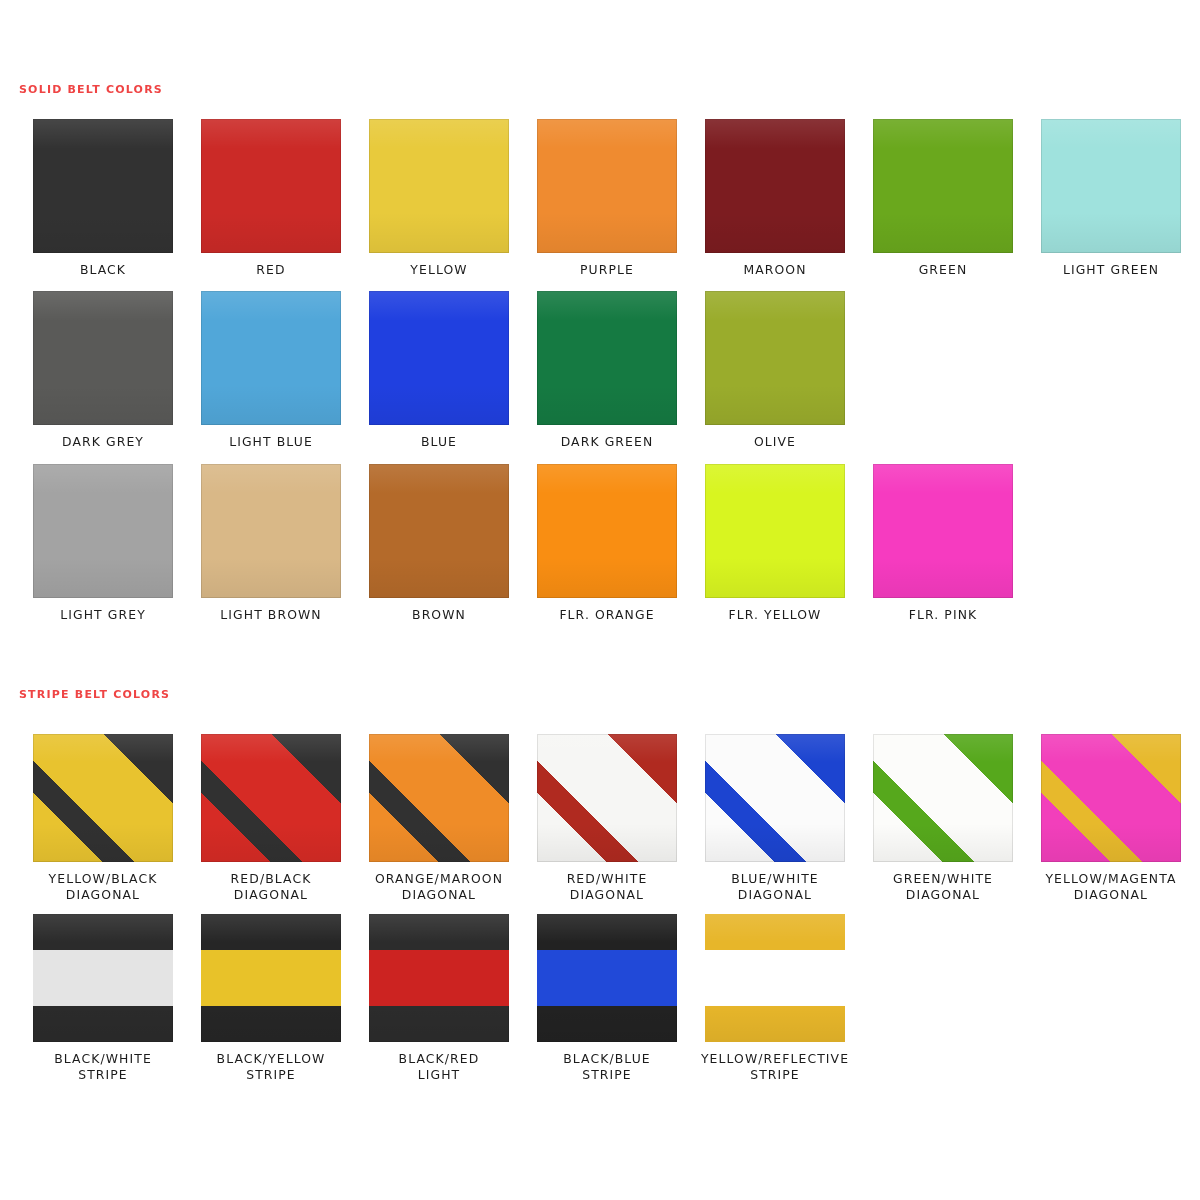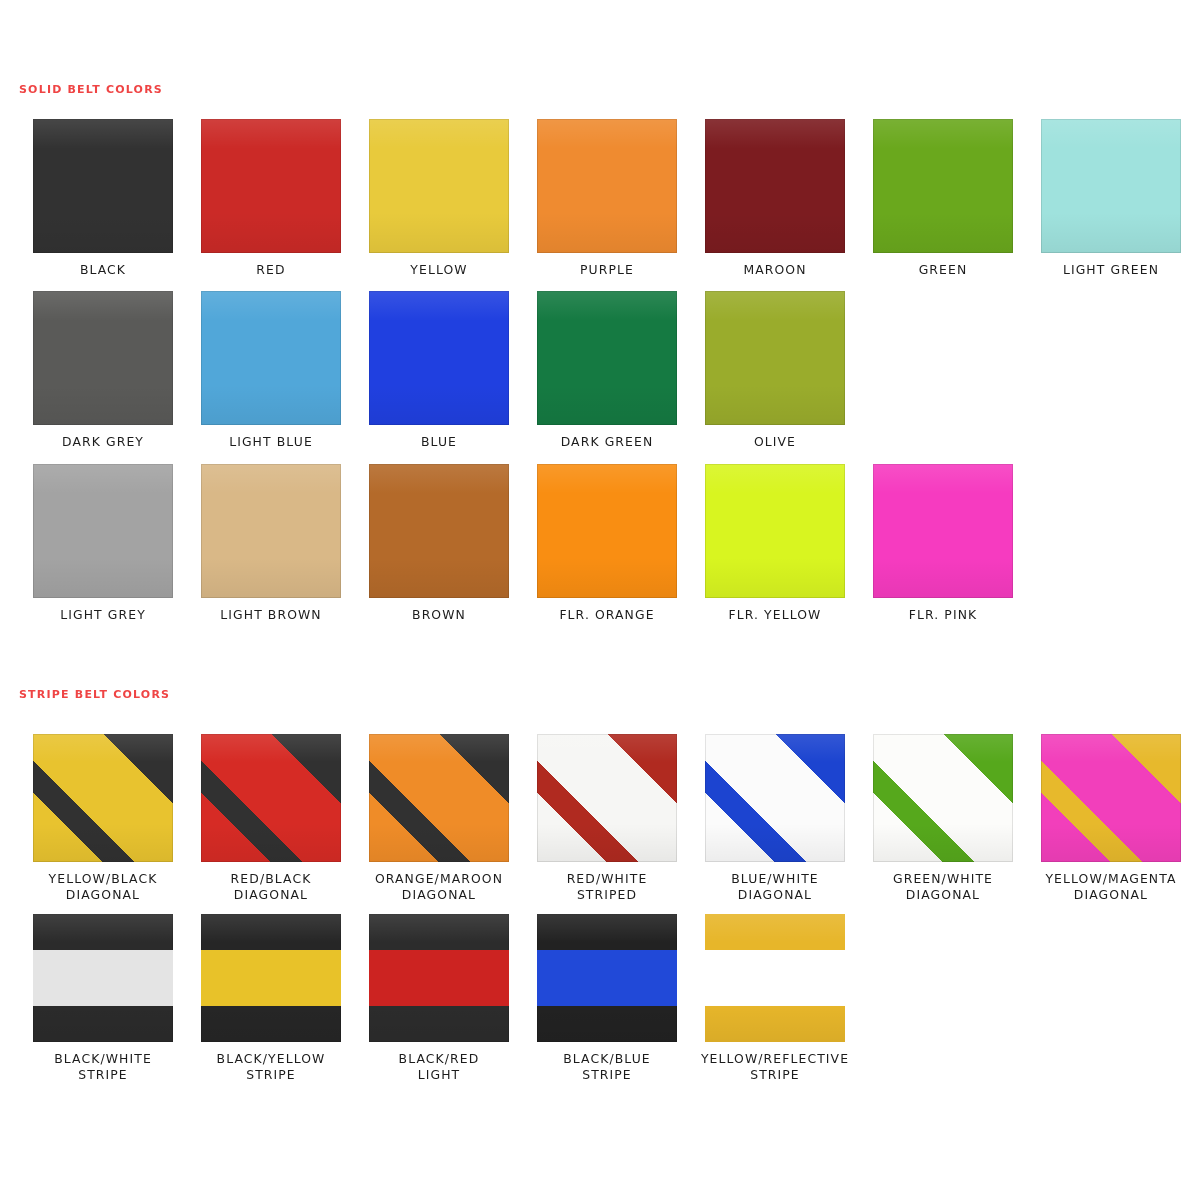--- a/index.html
+++ b/index.html
@@ -240,21 +240,21 @@
             <div class="sheen"></div>
           </div>
           <div class="label">ORANGE/MAROON
 DIAGONAL</div>
         </div>
         <div class="cell">
           <div class="swatch striped-sw" style="background: linear-gradient(45deg, rgb(246, 246, 244) 0px, rgb(246, 246, 244) 26%, rgb(176, 42, 32) 26%, rgb(176, 42, 32) 38%, rgb(246, 246, 244) 38%, rgb(246, 246, 244) 74%, rgb(176, 42, 32) 74%, rgb(176, 42, 32) 100%);">
             <div class="sheen"></div>
           </div>
           <div class="label">RED/WHITE
-STRIPED</div>
+DIAGONAL</div>
         </div>
         <div class="cell">
           <div class="swatch striped-sw" style="background: linear-gradient(45deg, rgb(251, 251, 251) 0px, rgb(251, 251, 251) 26%, rgb(28, 68, 208) 26%, rgb(28, 68, 208) 38%, rgb(251, 251, 251) 38%, rgb(251, 251, 251) 74%, rgb(28, 68, 208) 74%, rgb(28, 68, 208) 100%);">
             <div class="sheen"></div>
           </div>
           <div class="label">BLUE/WHITE
 DIAGONAL</div>
         </div>
         <div class="cell">
           <div class="swatch striped-sw" style="background: linear-gradient(45deg, rgb(252, 252, 250) 0px, rgb(252, 252, 250) 26%, rgb(86, 168, 28) 26%, rgb(86, 168, 28) 38%, rgb(252, 252, 250) 38%, rgb(252, 252, 250) 74%, rgb(86, 168, 28) 74%, rgb(86, 168, 28) 100%);">

